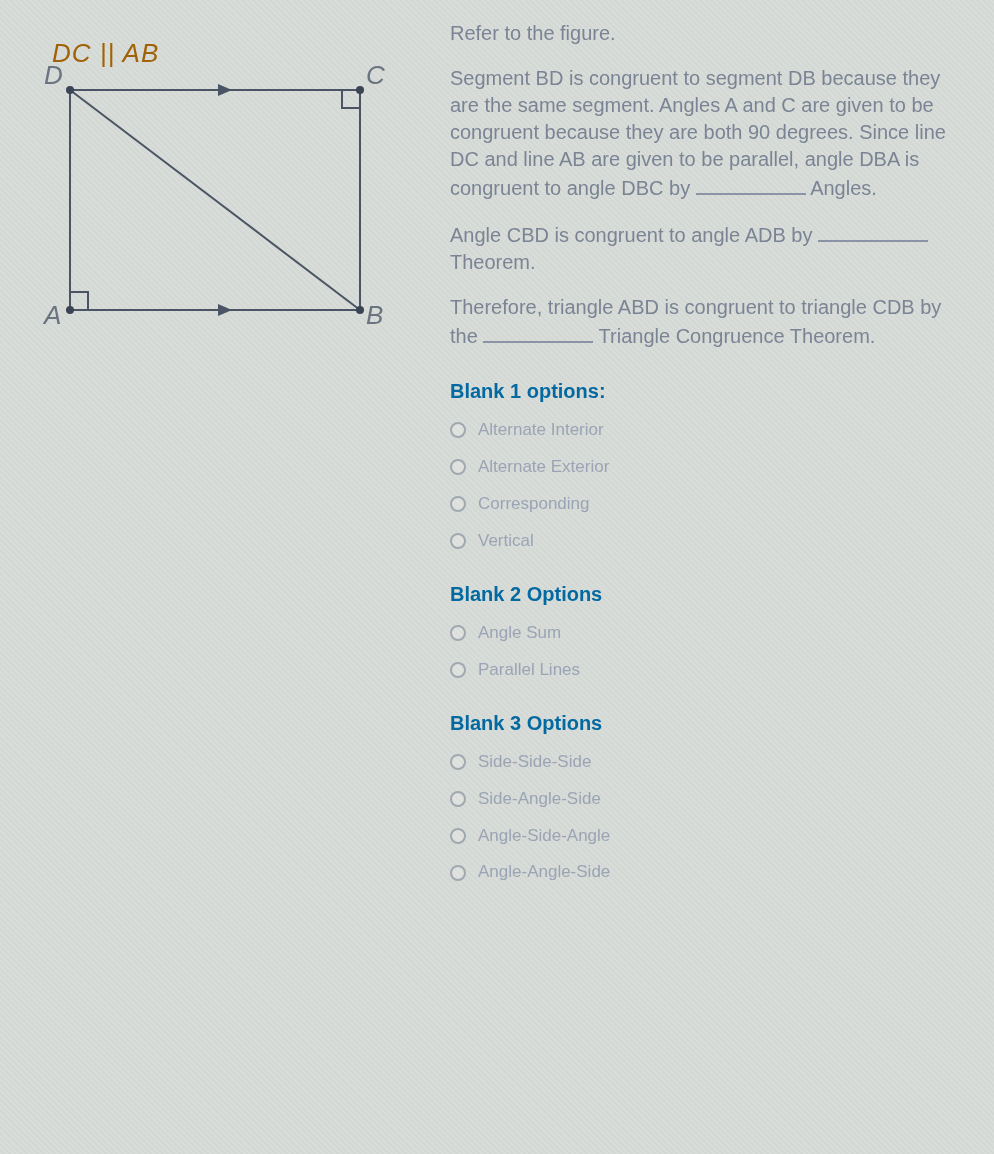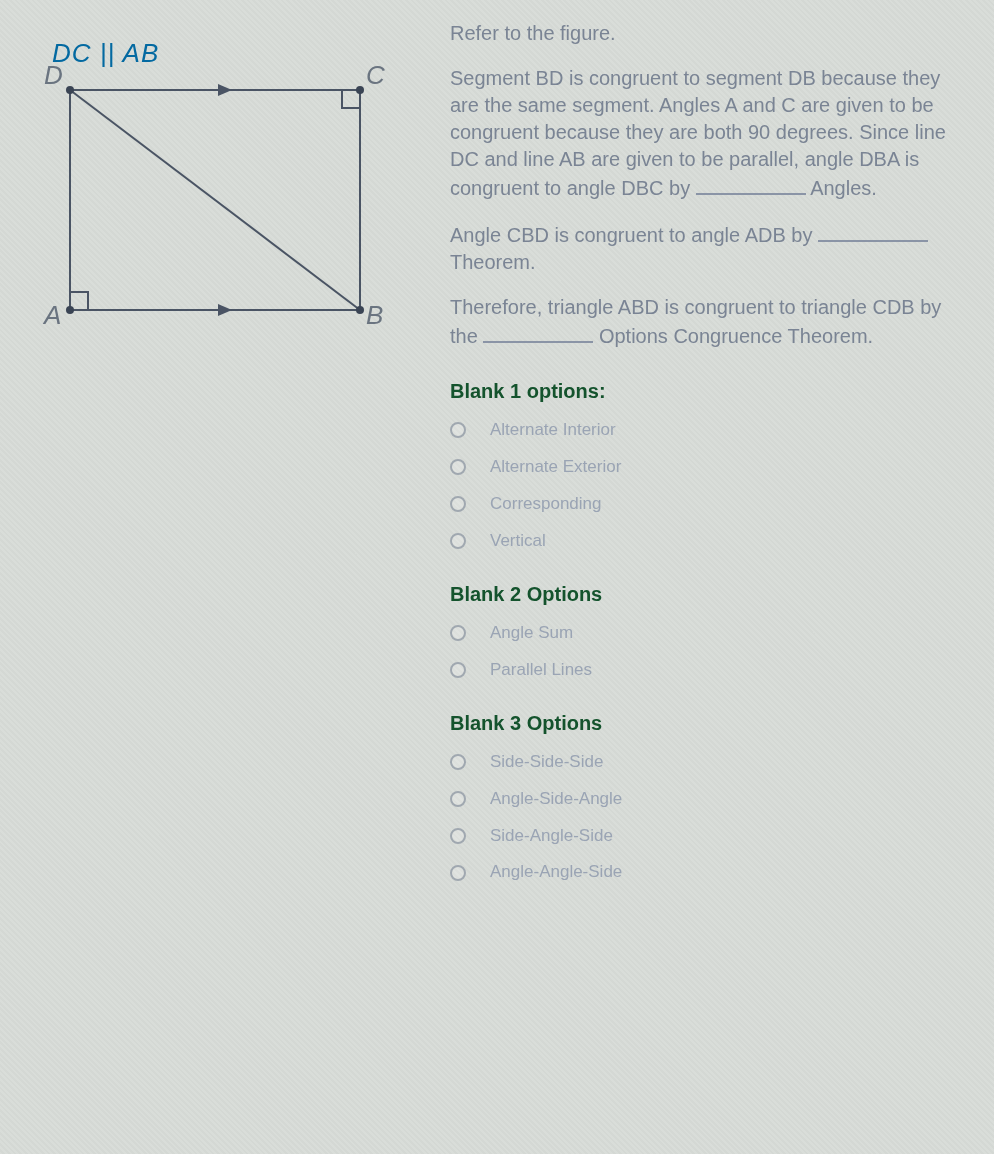--- a/index.html
+++ b/index.html
@@ -18,21 +18,21 @@
     inset: 0;
     background-image: repeating-linear-gradient(45deg, rgba(255,255,255,0.03) 0 2px, rgba(0,0,0,0.02) 2px 4px);
     pointer-events: none;
   }
   .figure-label {
     position: absolute;
     left: 52px;
     top: 38px;
     font-style: italic;
     font-size: 26px;
-    color: #0369a1;
+    color: #a16207;
     letter-spacing: 1px;
   }
   .figure {
     position: absolute;
     left: 50px;
     top: 70px;
     width: 330px;
     height: 260px;
   }
   .figure svg { width: 100%; height: 100%; }
@@ -44,26 +44,26 @@
   .content {
     position: absolute;
     left: 450px;
     top: 20px;
     width: 520px;
     font-size: 20px;
     line-height: 1.35;
     color: #7a8494;
   }
   .content p { margin-bottom: 18px; }
-  .heading { font-weight: bold; color: #14532d; margin-top: 28px; margin-bottom: 14px; font-size: 20px; }
+  .heading { font-weight: bold; color: #0369a1; margin-top: 28px; margin-bottom: 14px; font-size: 20px; }
   .options { margin-bottom: 28px; }
   .option-row {
     display: flex;
     align-items: center;
-    gap: 24px;
+    gap: 12px;
     margin-bottom: 14px;
     color: #9aa4b4;
     font-size: 17px;
   }
   .radio {
     width: 16px;
     height: 16px;
     border: 2px solid #a0a8b0;
     border-radius: 50%;
     flex-shrink: 0;
@@ -108,21 +108,21 @@
 
   <p>
     <span>Segment BD is congruent to segment DB because they are the same segment. Angles A and C are given to be congruent because they are both 90 degrees. Since line DC and line AB are given to be parallel, angle DBA is congruent to angle DBC by </span><span class="blank"></span><span> Angles.</span>
   </p>
 
   <p>
     <span>Angle CBD is congruent to angle ADB by </span><span class="blank"></span><span> Theorem.</span>
   </p>
 
   <p>
-    <span>Therefore, triangle ABD is congruent to triangle CDB by the </span><span class="blank"></span><span> Options Congruence Theorem.</span>
+    <span>Therefore, triangle ABD is congruent to triangle CDB by the </span><span class="blank"></span><span> Triangle Congruence Theorem.</span>
   </p>
 
   <div class="heading">Blank 1 options:</div>
   <div class="options">
     <div class="option-row">
         <span class="radio"></span>
         <span>Alternate Interior</span>
       </div>
     <div class="option-row">
         <span class="radio"></span>
@@ -151,24 +151,24 @@
   </div>
 
   <div class="heading">Blank 3 Options</div>
   <div class="options">
     <div class="option-row">
         <span class="radio"></span>
         <span>Side-Side-Side</span>
       </div>
     <div class="option-row">
         <span class="radio"></span>
-        <span>Angle-Side-Angle</span>
+        <span>Side-Angle-Side</span>
       </div>
     <div class="option-row">
         <span class="radio"></span>
-        <span>Side-Angle-Side</span>
+        <span>Angle-Side-Angle</span>
       </div>
     <div class="option-row">
         <span class="radio"></span>
         <span>Angle-Angle-Side</span>
       </div>
   </div>
 </div>
 
 </body></html>

